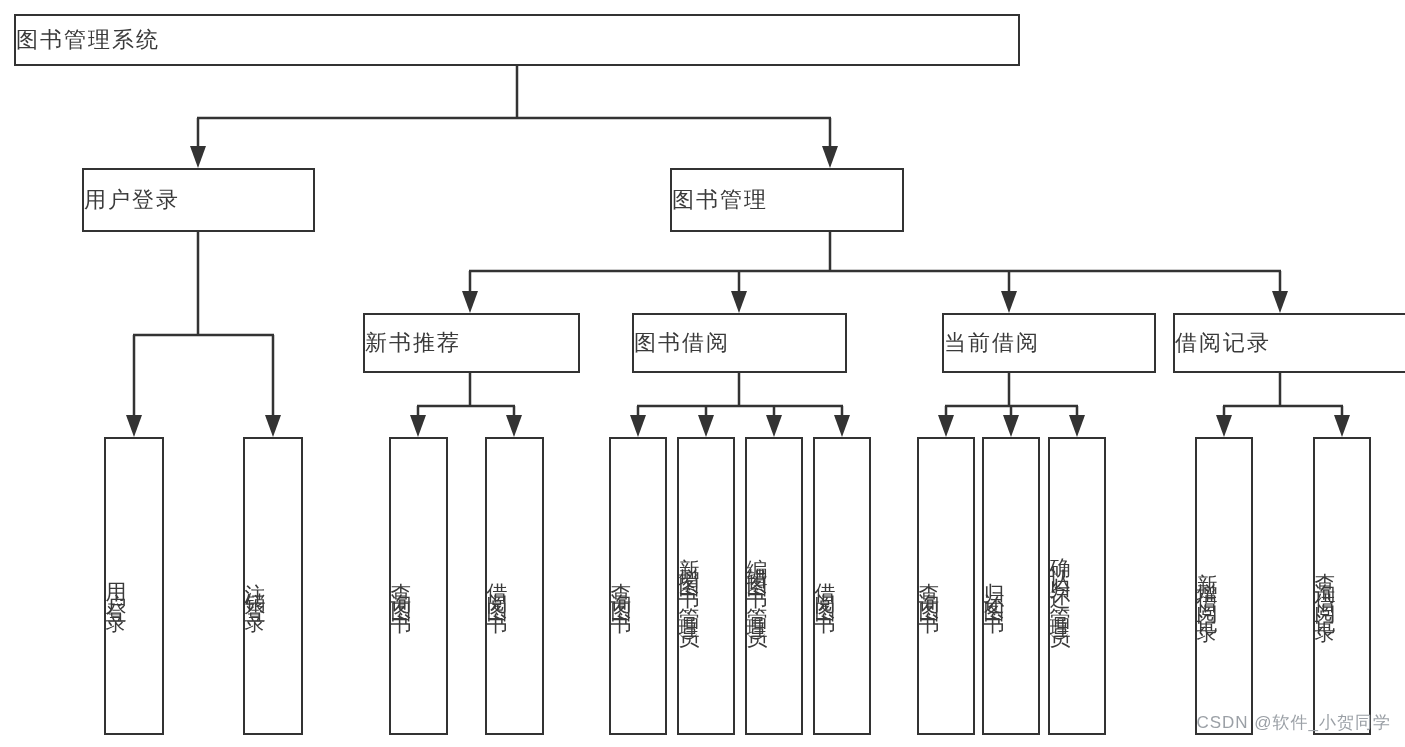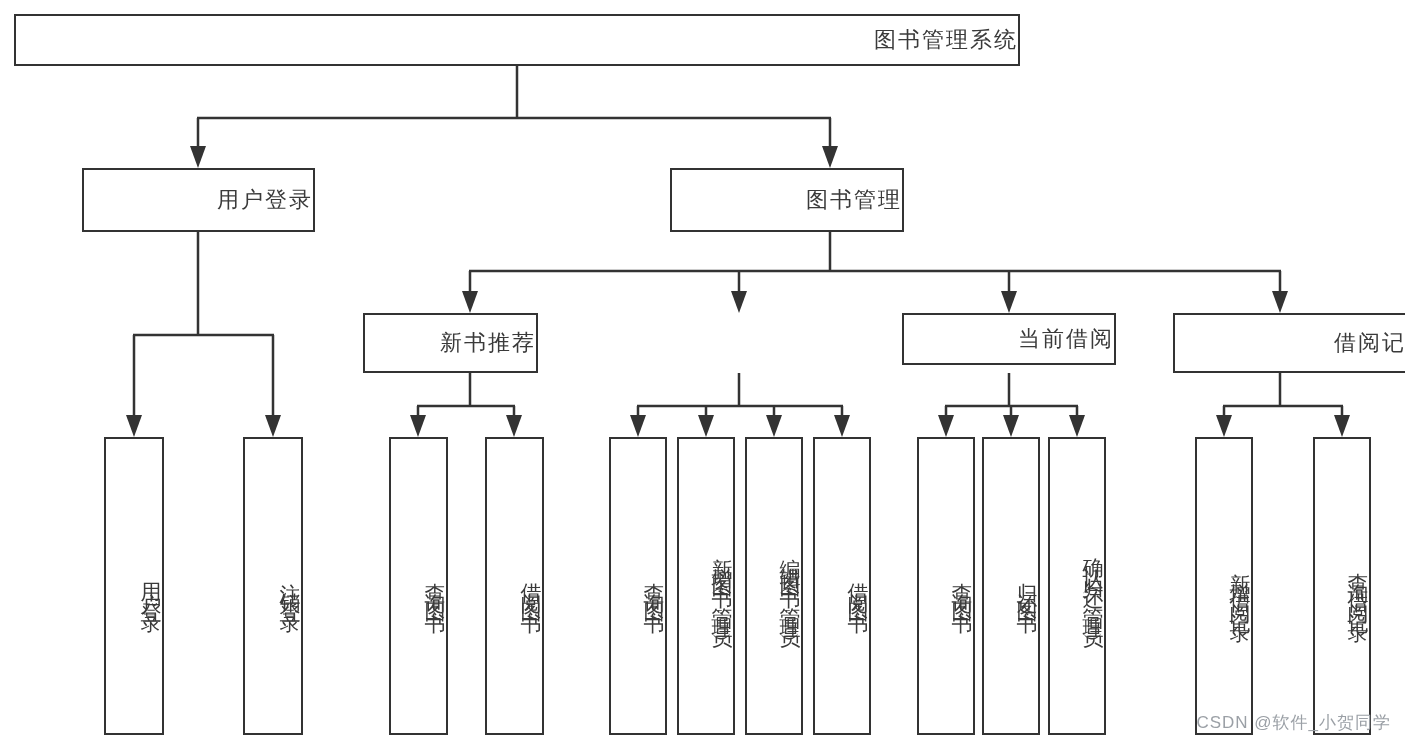--- a/index.html
+++ b/index.html
@@ -17,21 +17,21 @@
     left: 0; top: 0;
     width: 1405px; height: 747px;
   }
   .node {
     position: absolute;
     box-sizing: border-box;
     border: 2.5px solid #333333;
     background: #ffffff;
     display: flex;
     align-items: center;
-    justify-content: flex-end;
+    justify-content: flex-start;
   }
   .hnode span {
     font-size: 22px;
     letter-spacing: 2px;
     white-space: nowrap;
   }
   .vnode span {
     writing-mode: vertical-rl;
     text-orientation: mixed;
     font-size: 21px;
@@ -100,24 +100,27 @@
     <span>图书管理系统</span>
   </div>
 
   <div class="node hnode" style="left:82px; top:168px; width:233px; height:64px">
     <span>用户登录</span>
   </div>
   <div class="node hnode" style="left:670px; top:168px; width:234px; height:64px">
     <span>图书管理</span>
   </div>
 
-  <div class="node hnode" style="left:363px; top:313px; width:175px; height:60px">
+  <div class="node hnode" style="left:363px; top:313px; width:217px; height:60px">
     <span>新书推荐</span>
   </div>
-  <div class="node hnode" style="left:902px; top:313px; width:214px; height:52px">
+  <div class="node hnode" style="left:632px; top:313px; width:215px; height:60px">
+    <span>图书借阅</span>
+  </div>
+  <div class="node hnode" style="left:942px; top:313px; width:214px; height:60px">
     <span>当前借阅</span>
   </div>
   <div class="node hnode" style="left:1173px; top:313px; width:259px; height:60px">
     <span>借阅记录</span>
   </div>
 
   <div class="node vnode" style="left:104px; top:437px; width:60px; height:298px">
     <span>用户登录</span>
   </div>
   <div class="node vnode" style="left:243px; top:437px; width:60px; height:298px">

